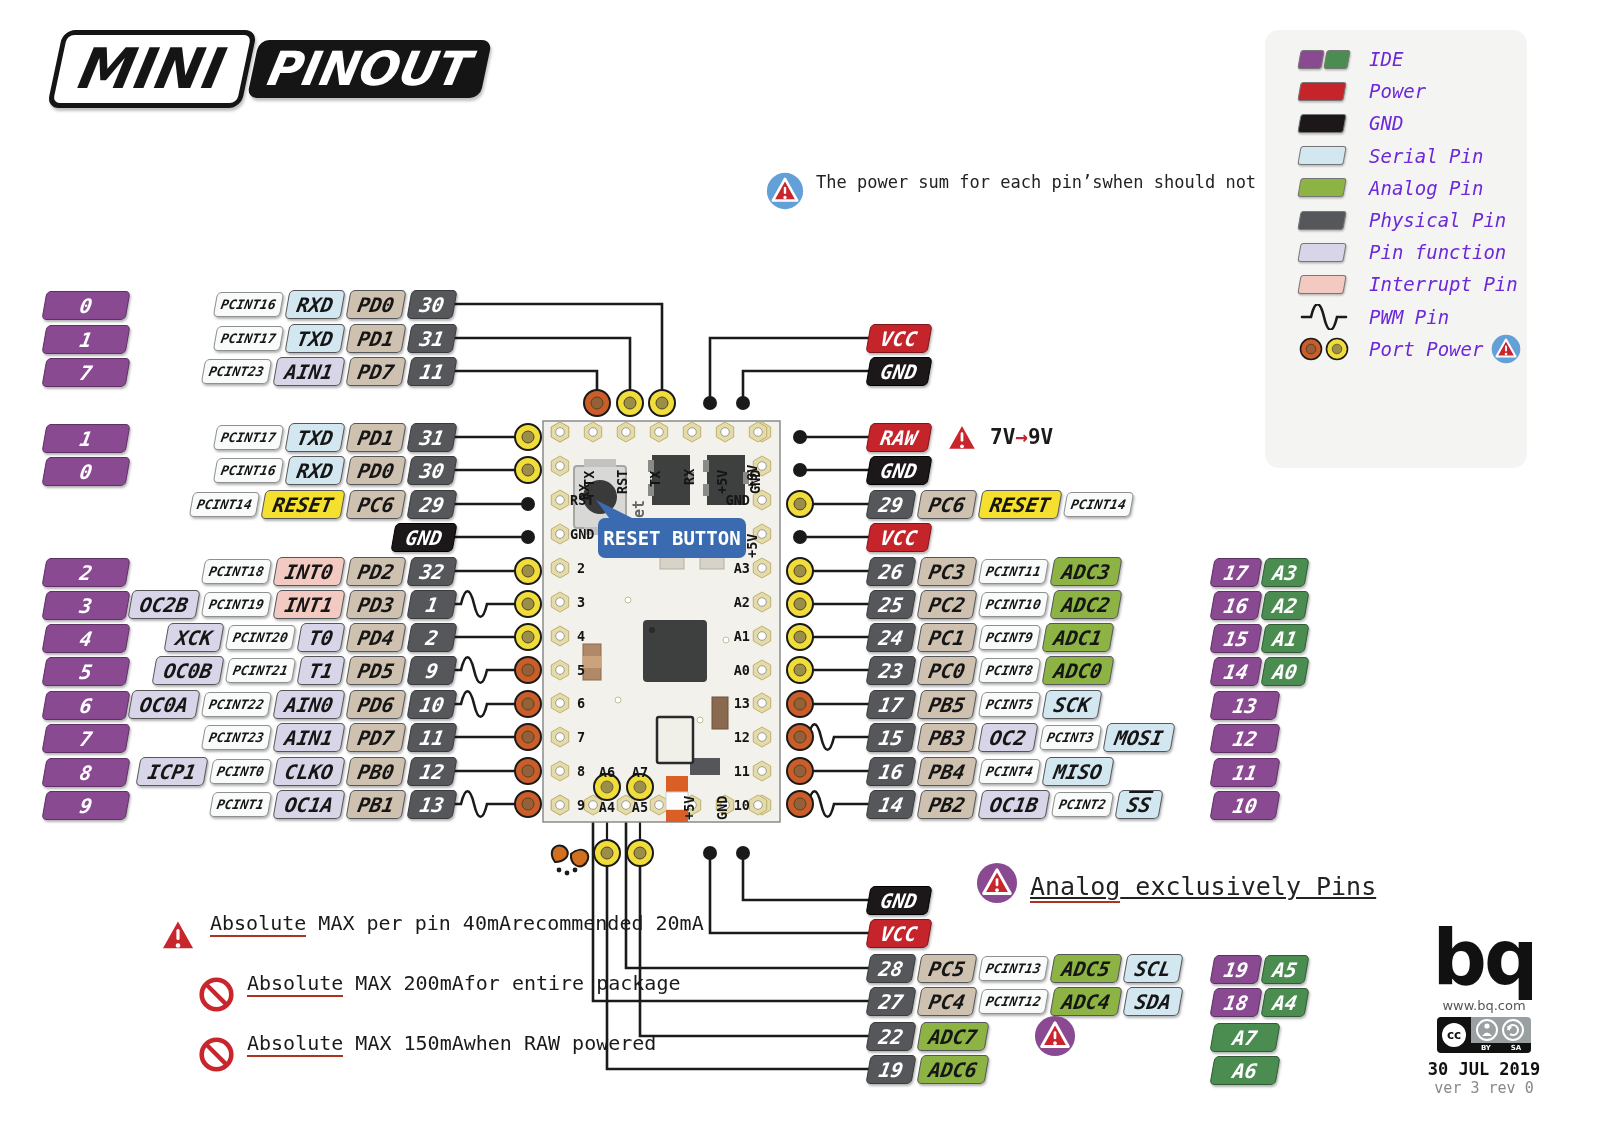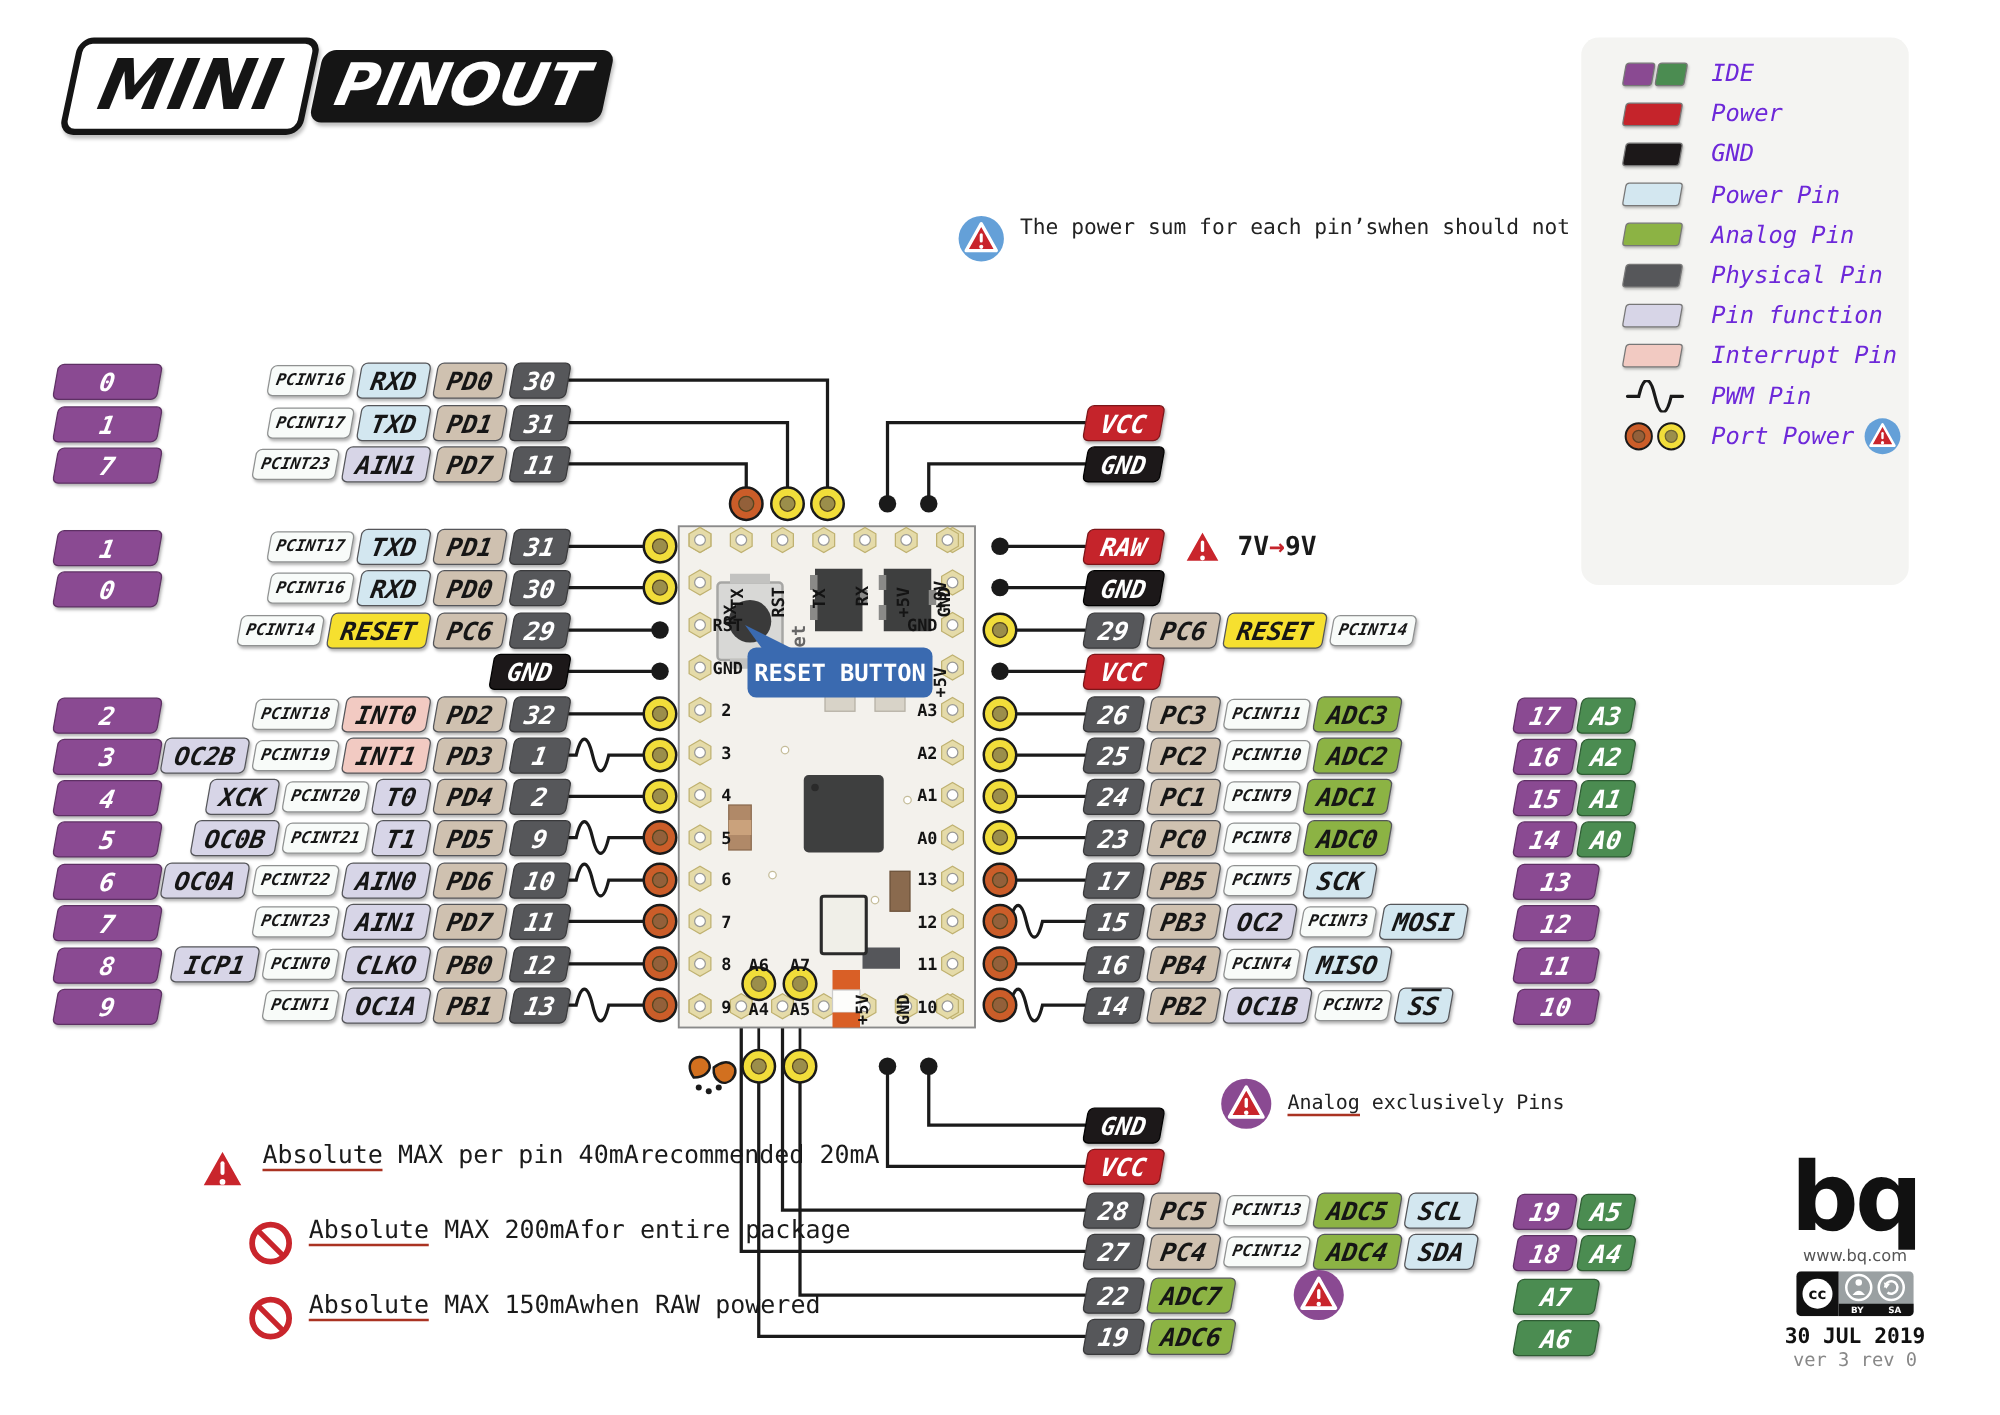--- a/index.html
+++ b/index.html
@@ -388,21 +388,21 @@
         <div class="leg-item">
           <div class="leg-swatches">
             <div class="leg-sw" style="background: rgb(28, 24, 25);"></div>
           </div>
           <div class="leg-label">GND</div>
         </div>
         <div class="leg-item">
           <div class="leg-swatches">
             <div class="leg-sw" style="background: rgb(211, 231, 240);"></div>
           </div>
-          <div class="leg-label">Power Pin</div>
+          <div class="leg-label">Serial Pin</div>
         </div>
         <div class="leg-item">
           <div class="leg-swatches">
             <div class="leg-sw" style="background: rgb(140, 179, 68);"></div>
           </div>
           <div class="leg-label">Analog Pin</div>
         </div>
         <div class="leg-item">
           <div class="leg-swatches">
             <div class="leg-sw" style="background: rgb(86, 87, 90);"></div>
@@ -491,21 +491,21 @@
 
   <div class="note" style="left:976px;top:862px;">
     <span class="icn" id="icn-analog">
         <svg width="42" height="42" viewBox="0 0 44 44">
           <circle cx="22" cy="22" r="21" fill="#8a4a92"></circle>
           <path d="M22 8 L36 33 H8 Z" fill="#c9252c" stroke="#fff" stroke-width="3" stroke-linejoin="round"></path>
           <rect x="20.6" y="17" width="2.8" height="8.5" rx="1.4" fill="#fff"></rect>
           <circle cx="22" cy="29.5" r="1.9" fill="#fff"></circle>
         </svg>
       </span>
-    <div class="lines" style="font-size:16px;margin-top:10px;">
+    <div class="lines" style="font-size:25px;margin-top:10px;text-decoration:underline;">
       <span class="warn-line"><span class="u-lead">Analog</span><span> exclusively Pins</span></span>
     </div>
   </div>
 
   <div id="footer">
     <div class="bq-logo">bq</div>
     <div class="bq-url">www.bq.com</div>
     <div class="cc-bar">
       <div class="cc-left">
           <div class="cc-cc">cc</div>

